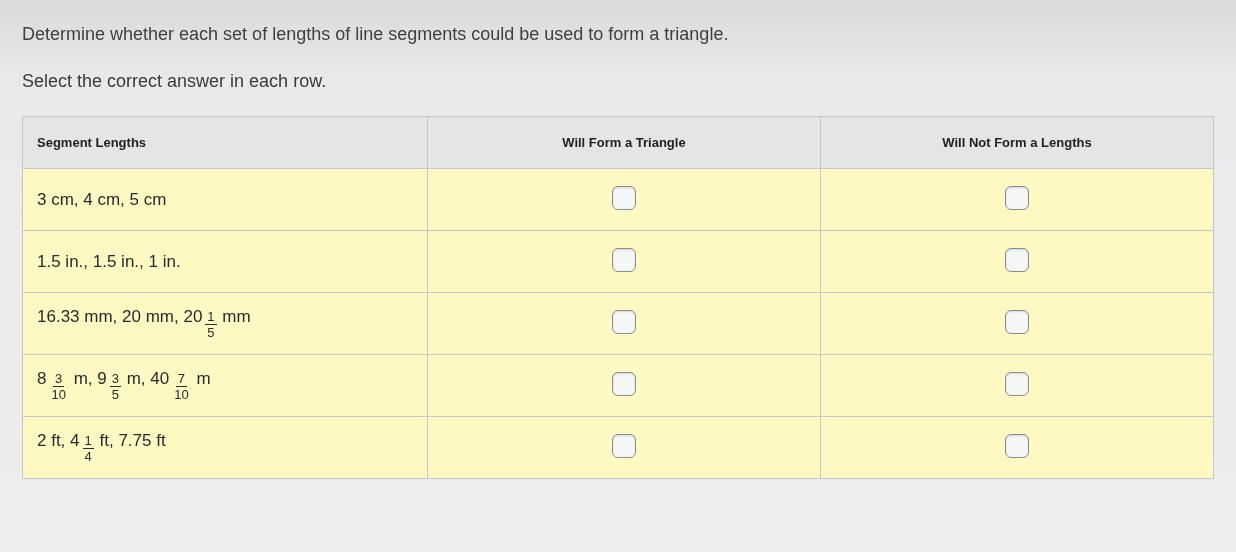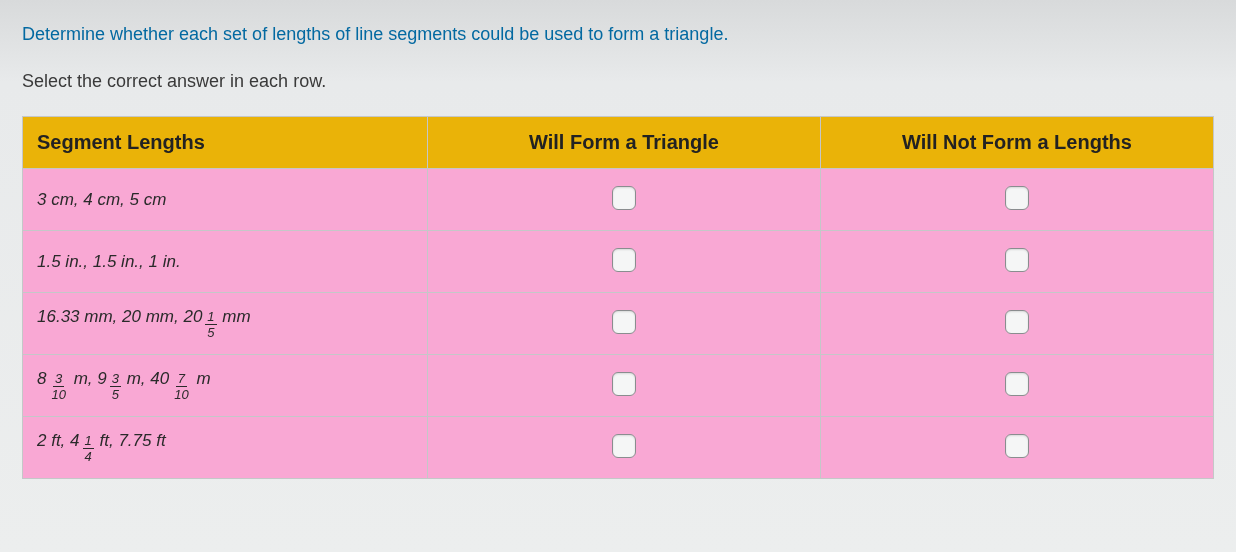--- a/index.html
+++ b/index.html
@@ -11,57 +11,56 @@
       width: 1236px;
       height: 552px;
       background: linear-gradient(to bottom, #d8dadb 0%, #e8eaeb 15%, #eceeee 100%);
       font-family: Verdana, Arial, sans-serif;
       color: #2a2a2a;
       padding: 24px 22px;
       overflow: hidden;
     }
     .instruction {
       font-size: 18px;
-      color: #0369a1;
+      color: #404040;
       margin-bottom: 26px;
       font-weight: 400;
     }
     .subinstruction {
       font-size: 18px;
       color: #3a3a3a;
       margin-bottom: 24px;
       font-weight: 400;
     }
     table {
       width: 100%;
       border-collapse: collapse;
       table-layout: fixed;
     }
     th, td {
       border: 1px solid #c5c7c8;
       padding: 0;
       vertical-align: middle;
     }
     th {
-      background: #eab308;
+      background: #e5e5e5;
       font-weight: 700;
-      font-size: 20px;
+      font-size: 13px;
       color: #222;
       height: 52px;
       text-align: center;
     }
     th:first-child {
       text-align: left;
       padding-left: 14px;
     }
     td {
-      background: #f9a8d4;
+      background: #fef9c3;
       height: 62px;
       text-align: center;
-      font-style: italic;
     }
     td:first-child {
       text-align: left;
       padding-left: 14px;
       font-size: 17px;
       color: #2a2a2a;
     }
     .col-label { width: 34%; }
     .col-yes { width: 33%; }
     .col-no { width: 33%; }

